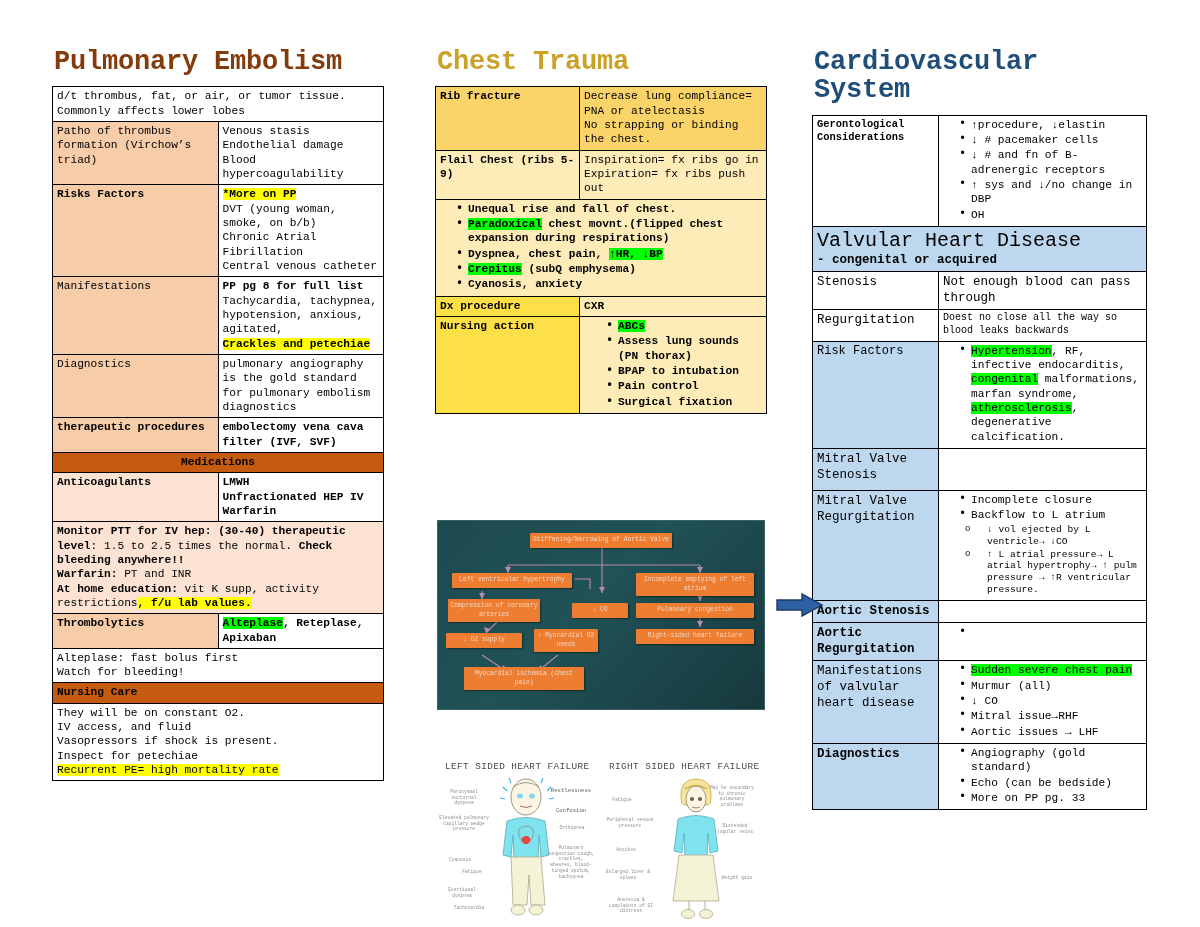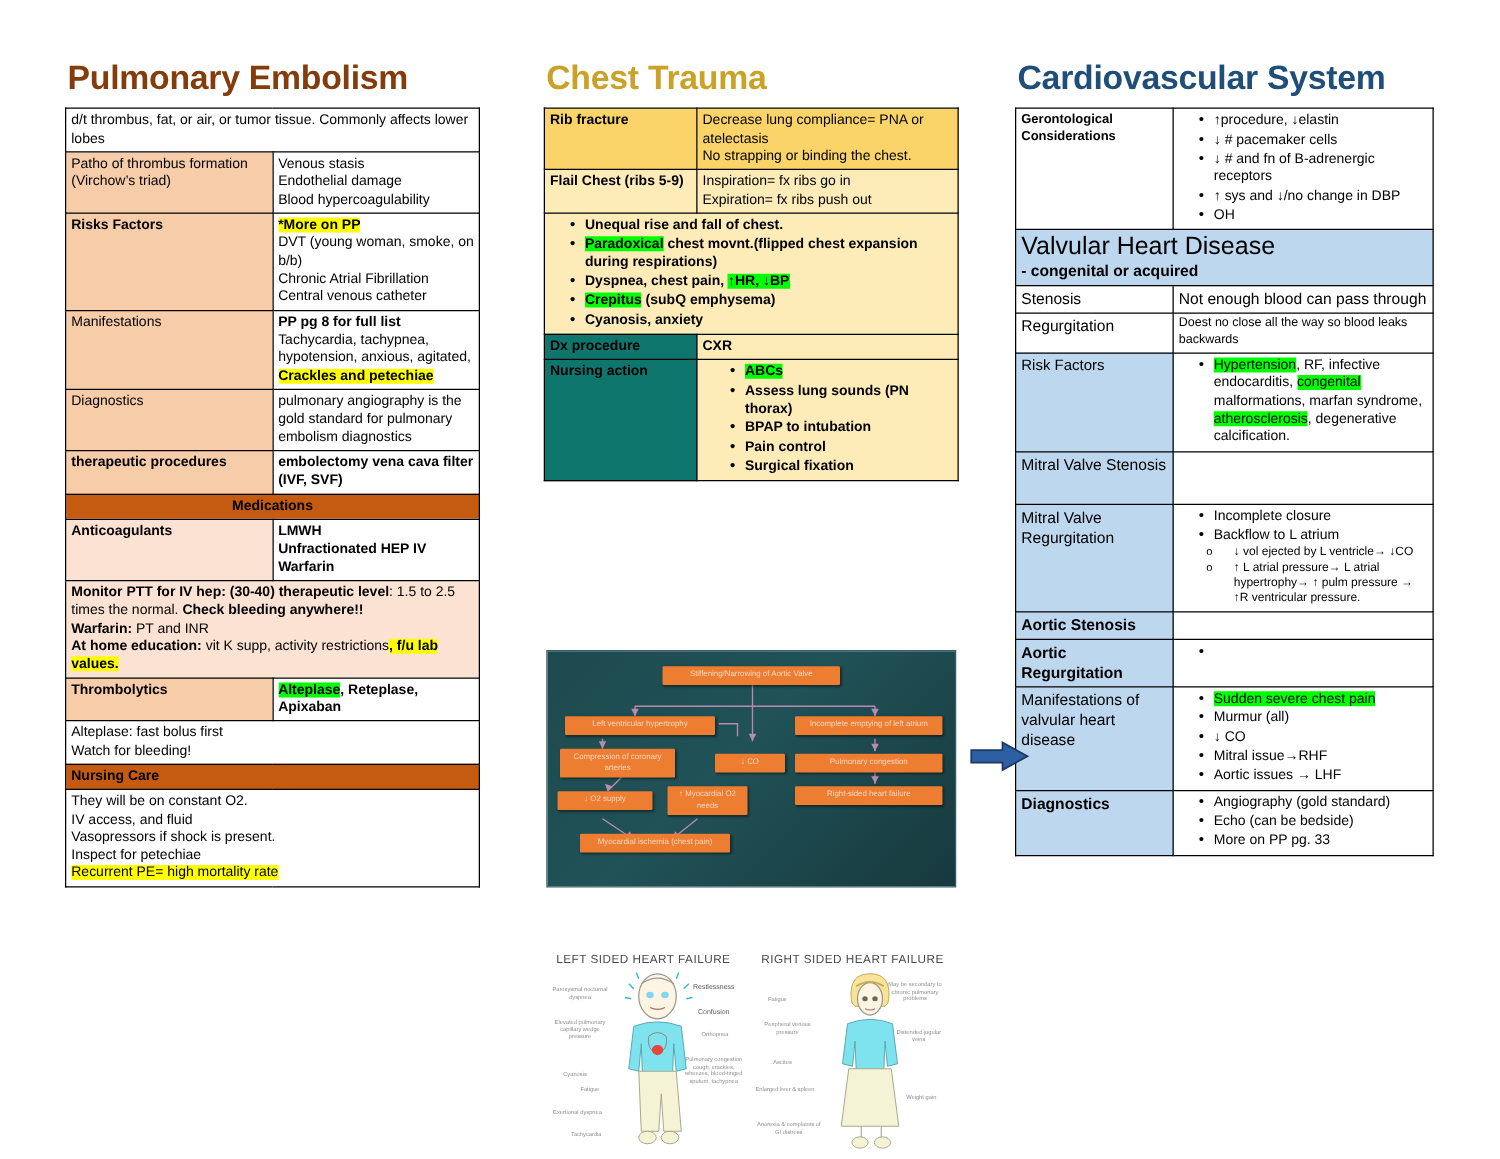--- a/index.html
+++ b/index.html
@@ -4,21 +4,21 @@
 <style>
   * { box-sizing: border-box; }
   html, body { margin:0; padding:0; }
   body {
     width:1200px; height:927px;
     background:#ffffff;
     font-family:"Liberation Sans", sans-serif;
     color:#000;
     overflow:hidden;
   }
-  .page { position:relative; width:1200px; height:927px; }
+  .page { position:relative; width:1200px; height:927px;font-family:Liberation Mono, monospace; }
 
   .col { position:absolute; top:0; }
   #col-pe  { left:52px;  width:332px; }
   #col-ct  { left:435px; width:332px; }
   #col-cv  { left:812px; width:335px; }
 
   .col-title {
     font-size:27px; font-weight:bold; letter-spacing:-0.2px;
     margin:48px 0 10px 2px; line-height:1.05;
   }
@@ -57,25 +57,25 @@
     background:#C55A11; font-size:15px; font-weight:bold;
     vertical-align:top; padding-top:5px;
   }
   .b { font-weight:bold; }
   .hl-y { background:#FFFF00; }
   .hl-g { background:#00FF00; }
 
   
   .ct-dark { background:#FAD469; }
   .ct-light { background:#FDEBB8; }
-  .ct-head-lbl { font-size:20px; font-weight:bold; width:122px; line-height:1.15; padding-top:5px; }
+  .ct-head-lbl { font-size:20px; font-weight:bold; width:144px; line-height:1.15; padding-top:5px; }
   .ct-flail-lbl { font-size:14.5px; font-weight:bold; width:122px; line-height:1.2; padding-top:3px;}
   .ct-body { font-size:12.4px; line-height:1.3; }
   .ct-bul { background:#FDEBB8; font-weight:bold; font-size:11.4px; }
-  .ct-lbl { background:#0f766e; font-weight:bold; width:122px; }
+  .ct-lbl { background:#fde047; font-weight:bold; width:122px; }
 
   ul.bul { margin:0; padding-left:16px; list-style:none; }
   ul.bul > li { position:relative; padding-left:12px; margin:0 0 1px 0; }
   ul.bul > li:before {
     content:"\2022"; position:absolute; left:0; top:-1px; font-size:12px;
   }
   ul.sub { margin:0; padding-left:22px; list-style:none; }
   ul.sub > li { position:relative; padding-left:22px; margin:1px 0; }
   ul.sub > li:before { content:"o"; position:absolute; left:0; top:0; font-size:9px; }
 

